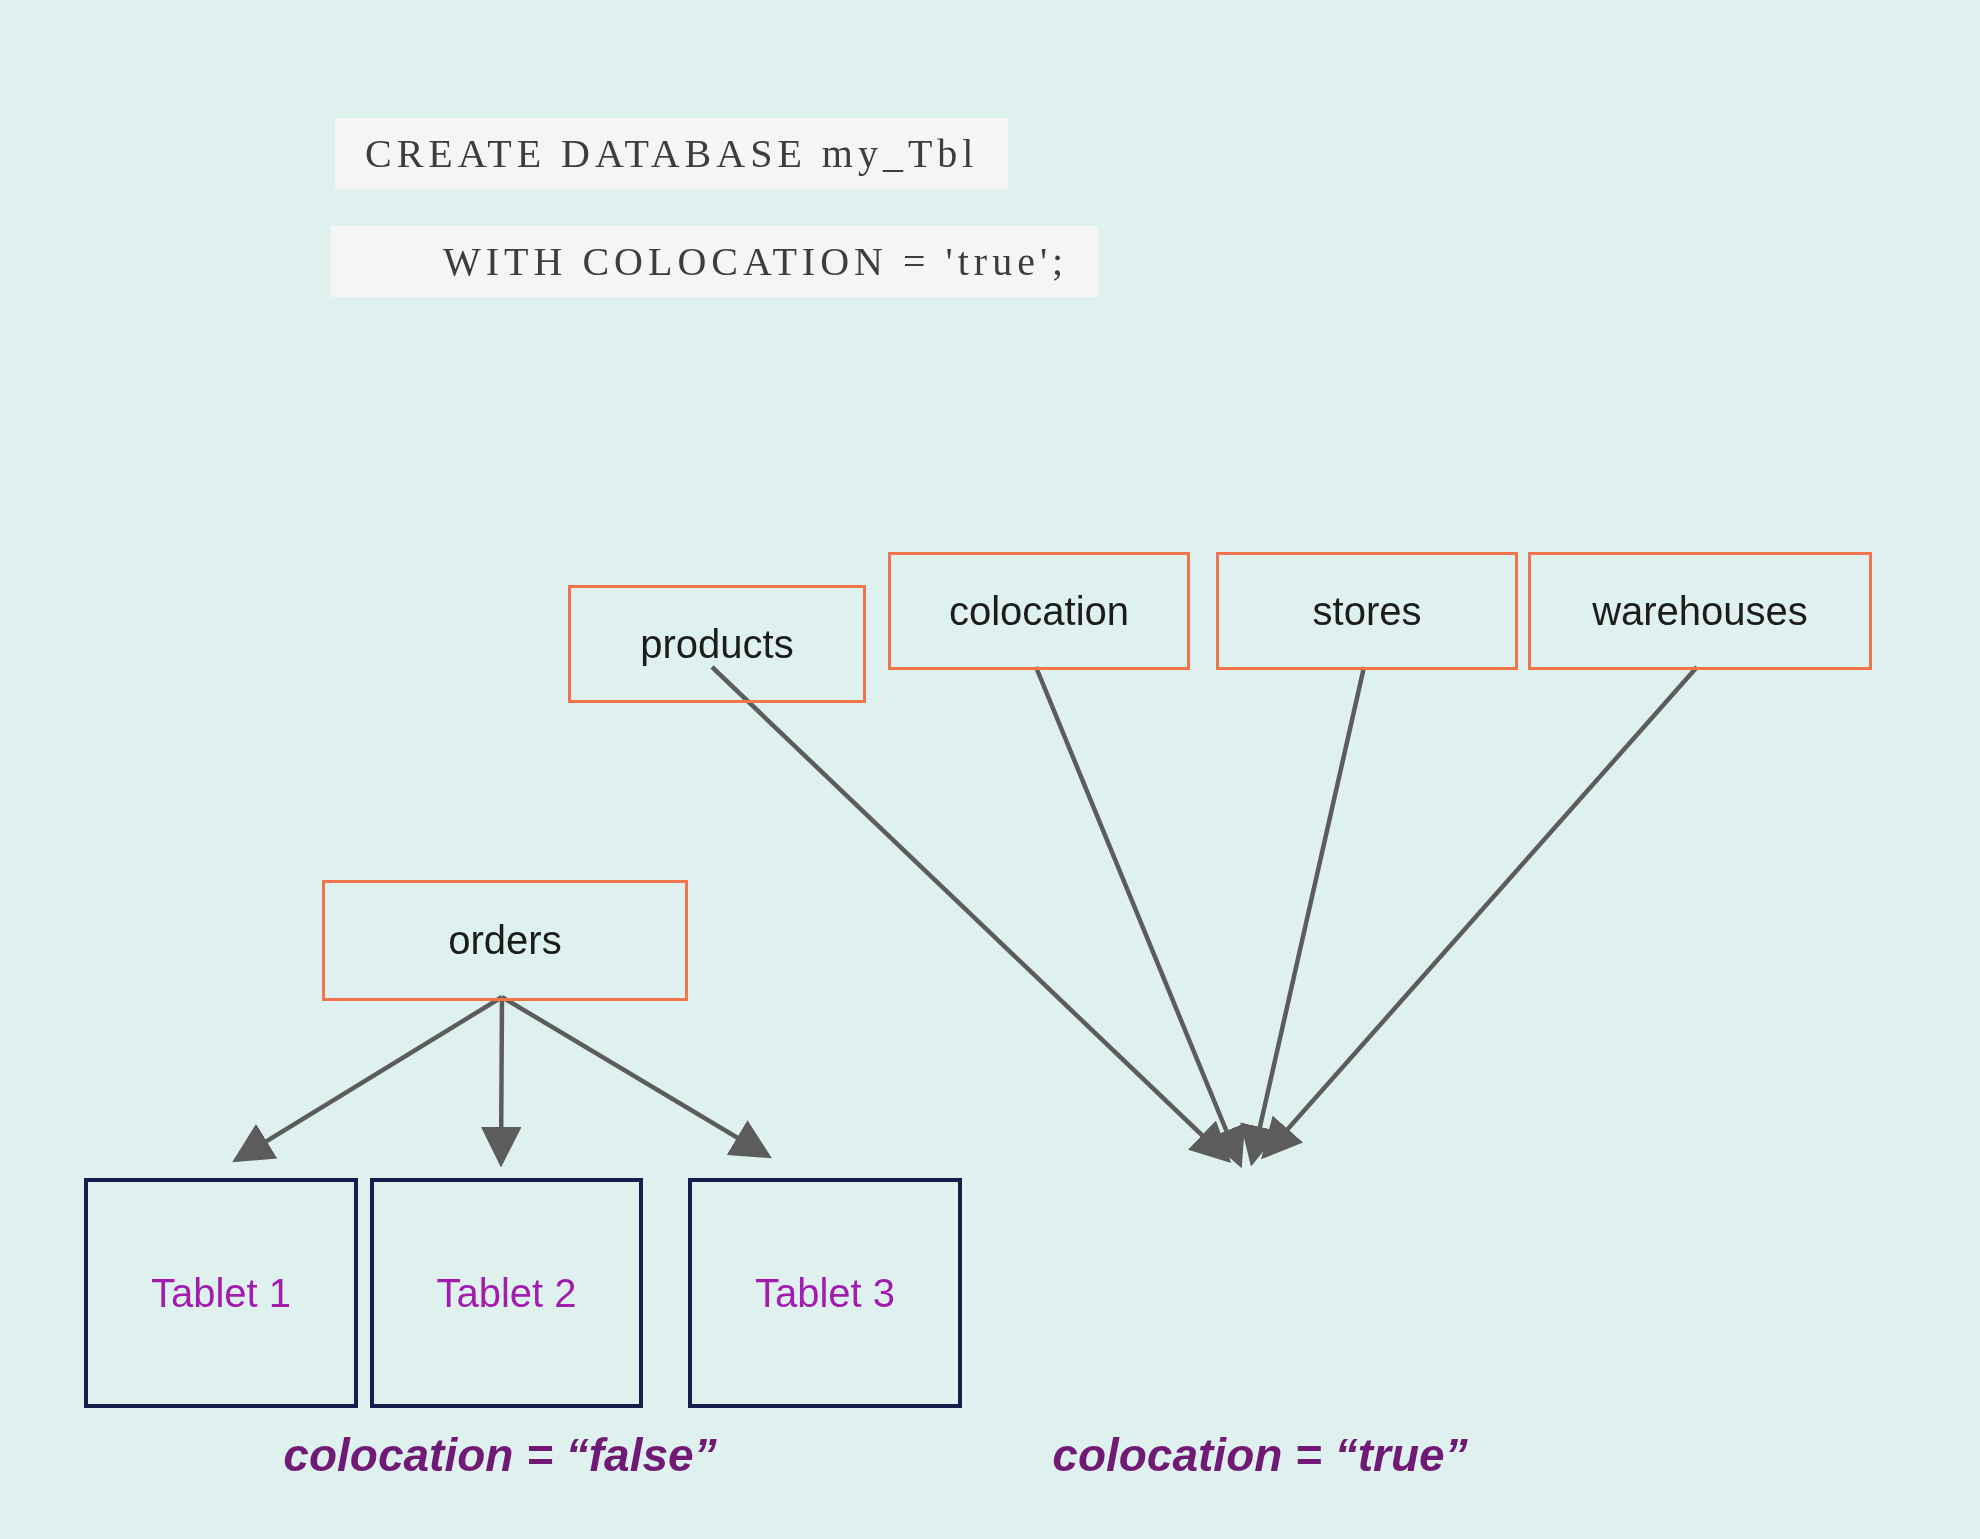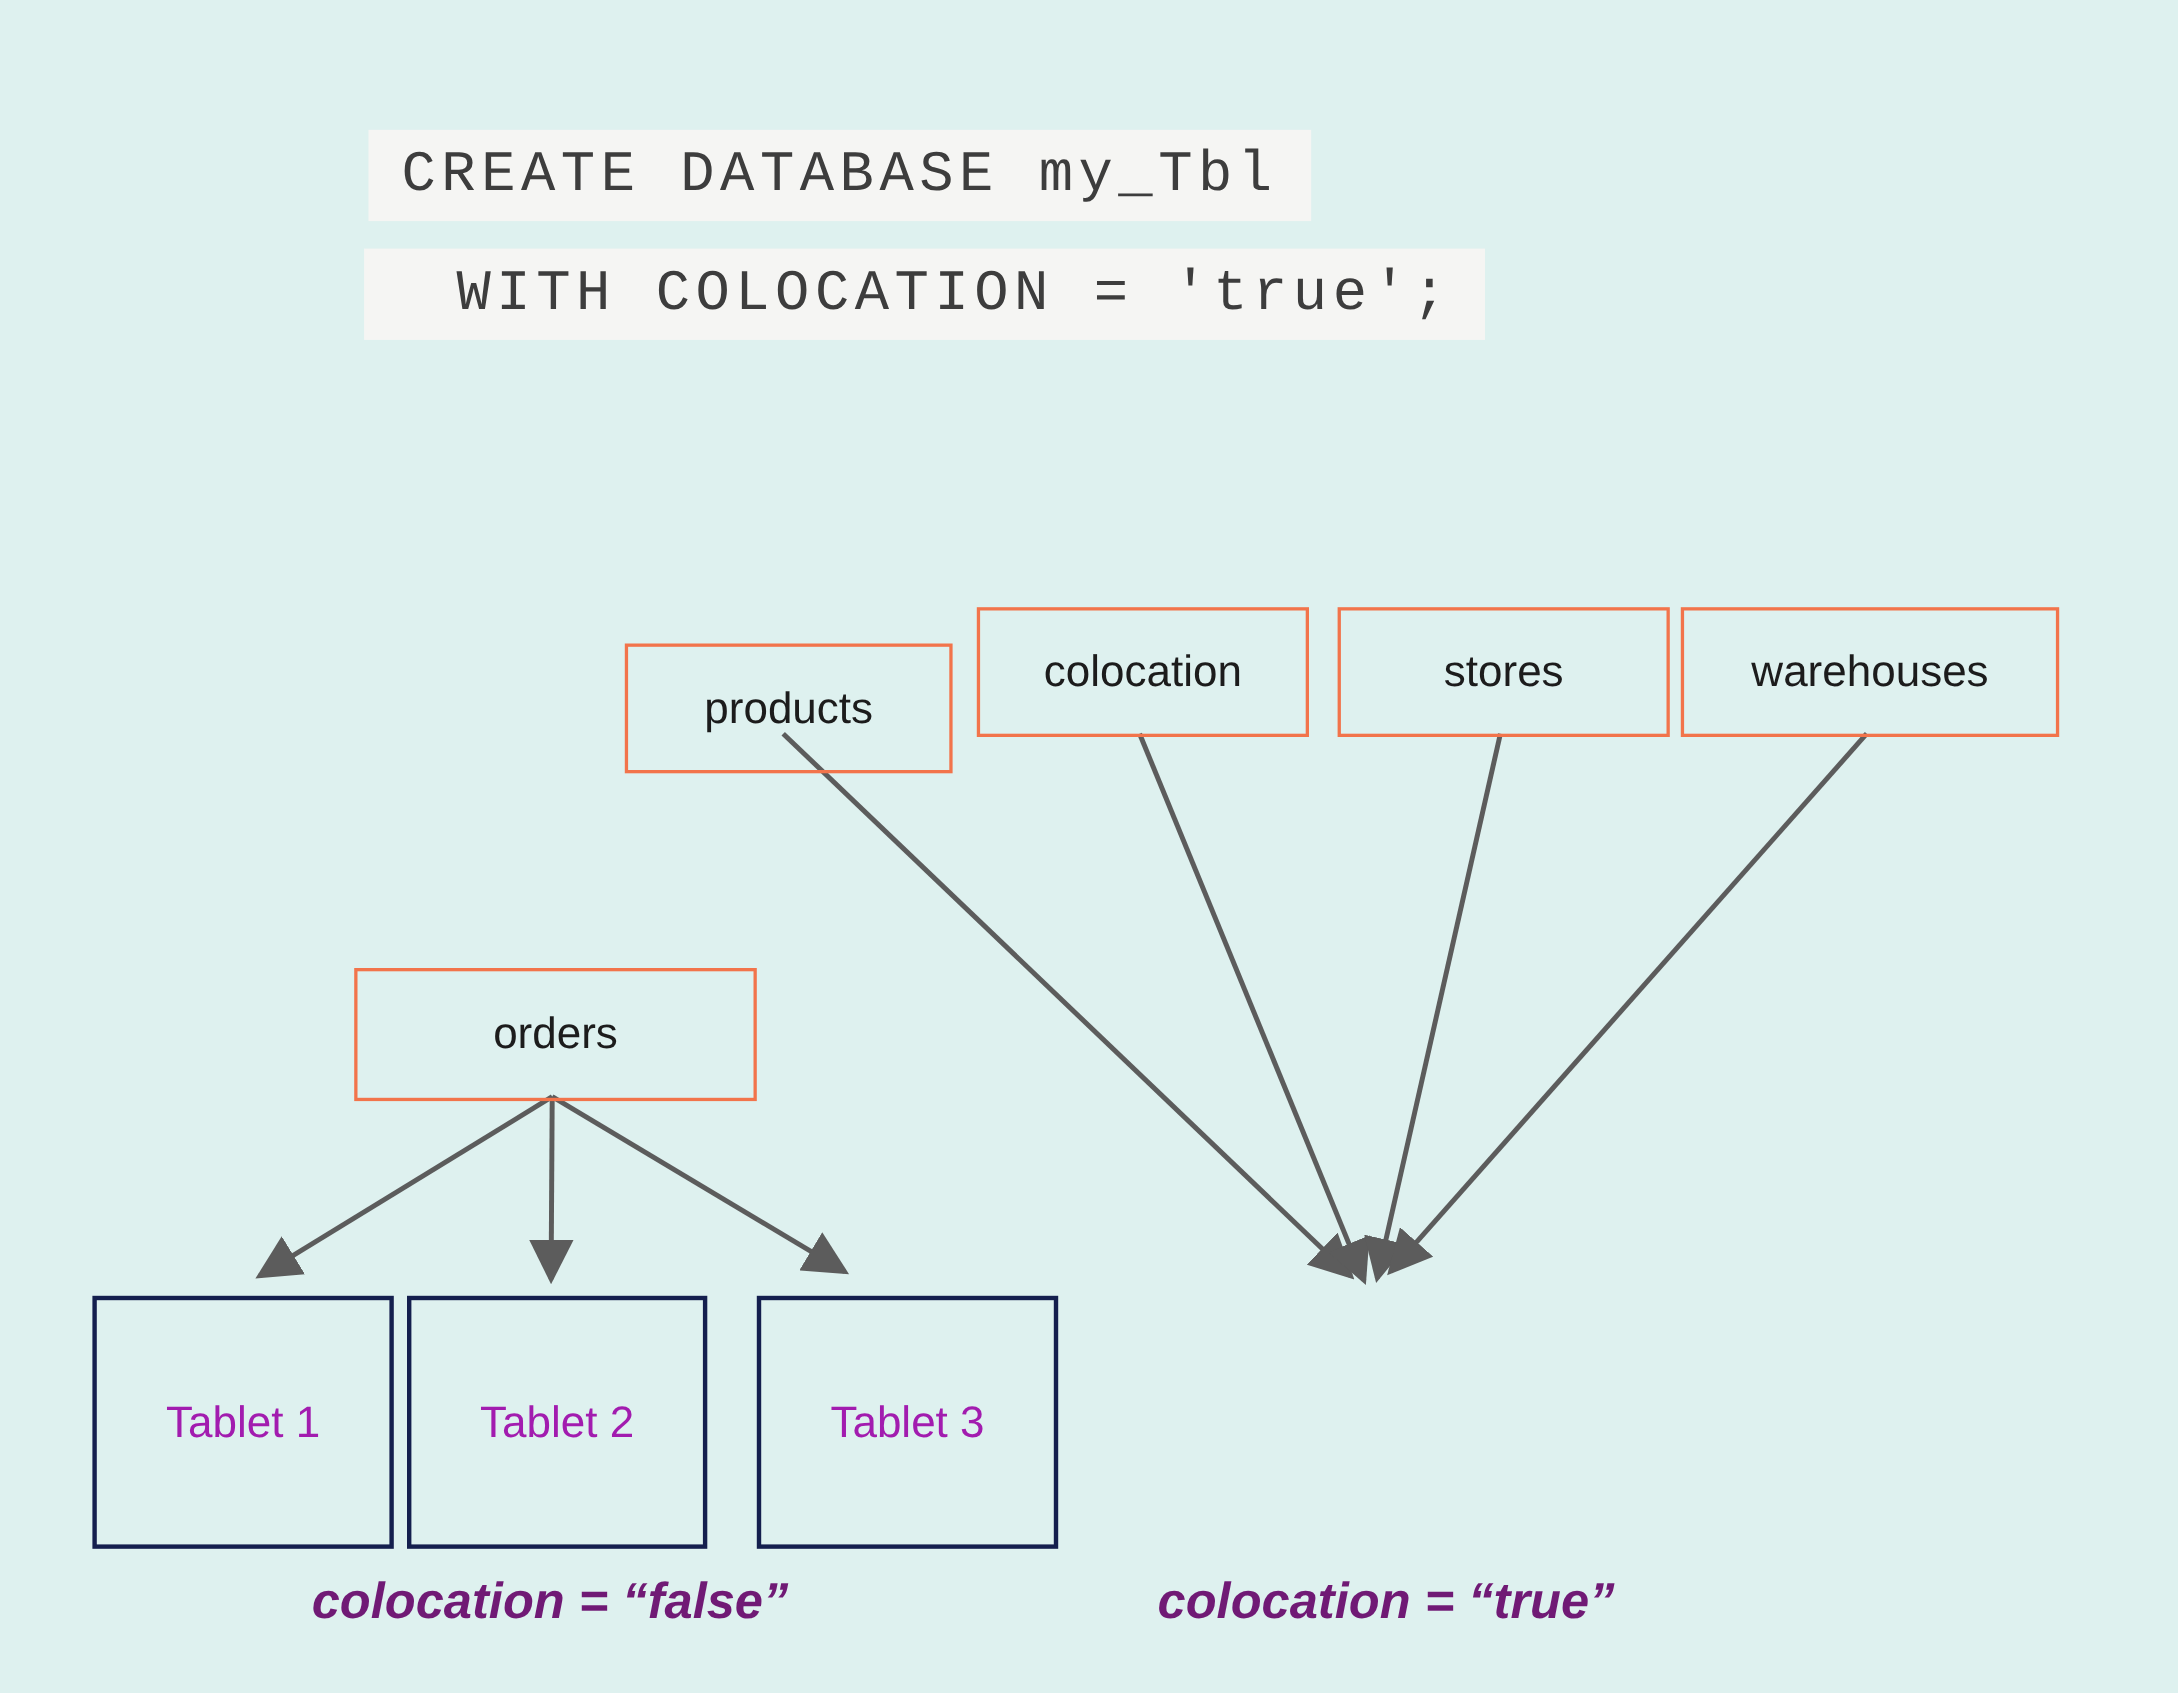--- a/index.html
+++ b/index.html
@@ -12,28 +12,28 @@
     position: relative;
     width: 1980px;
     height: 1539px;
     background: #def1ef;
     overflow: hidden;
   }
   .code-line {
     position: absolute;
     background: #f5f5f3;
     color: #3d3d3d;
-    font-family: Liberation Mono, monospace;
-    font-size: 52px;
+    font-family: Liberation Serif, serif;
+    font-size: 40px;
     letter-spacing: 5px;
     white-space: pre;
     padding: 12px 30px;
   }
   .code-line-1 { left: 335px; top: 118px; }
-  .code-line-2 { left: 331px; top: 226px; padding-left: 84px; }
+  .code-line-2 { left: 331px; top: 226px; padding-left: 112px; }
 
   .table-box {
     position: absolute;
     border: 3px solid #f2744b;
     background: transparent;
     display: flex;
     align-items: center;
     justify-content: center;
     font-size: 40px;
     color: #1c1c1c;

